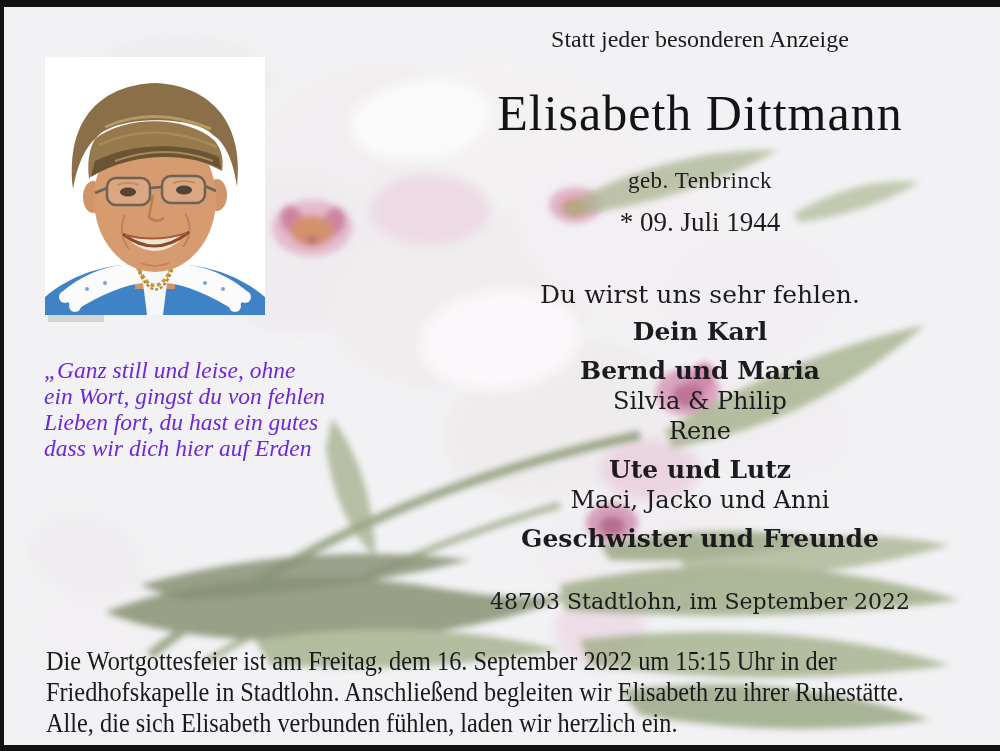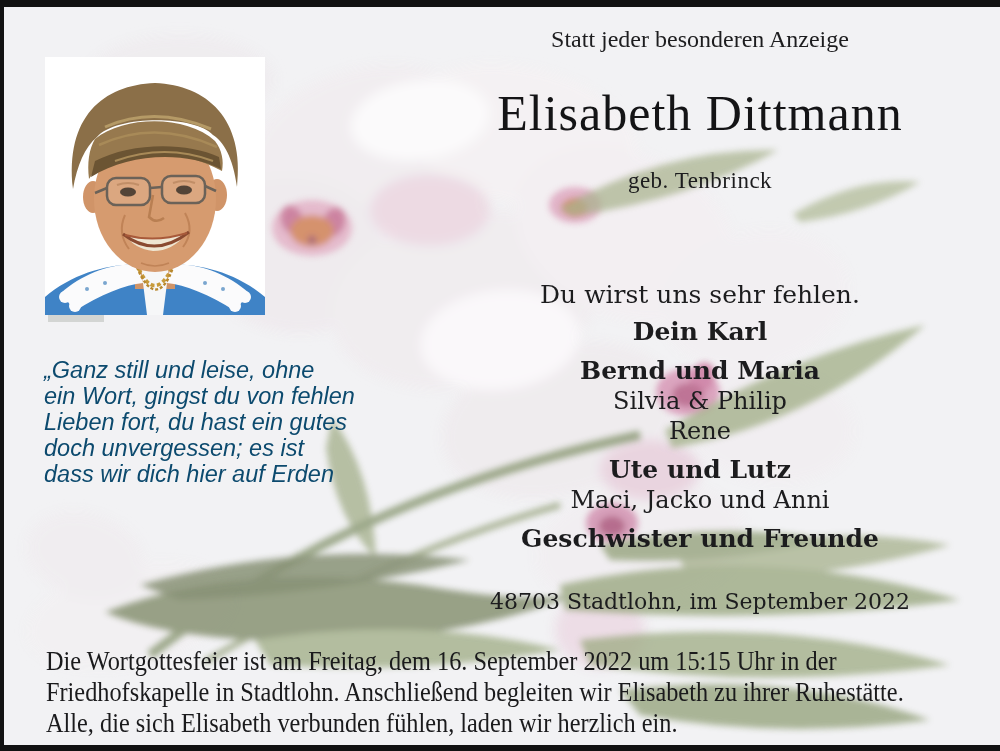--- a/index.html
+++ b/index.html
@@ -35,22 +35,22 @@
     font-family:"DejaVu Serif", serif;font-size:25px;z-index:20;}
   .mourners{position:absolute;left:380px;top:317px;width:640px;text-align:center;
     font-family:"DejaVu Serif", serif;font-size:24px;z-index:20;}
   .mourner{line-height:30px;}
   .mourner.bold{font-weight:700;margin-top:9px;font-size:25px;}
   .mourner.bold:first-child{margin-top:0;}
   .place-date{position:absolute;left:380px;top:589px;width:640px;text-align:center;
     font-family:"DejaVu Serif", serif;font-size:22px;z-index:20;}
 
   .quote{position:absolute;left:44px;top:357px;width:330px;z-index:20;
-    font-style:italic;font-size:23.5px;line-height:26px;color:#0c4a6e;
-    font-family:Liberation Sans, sans-serif;}
+    font-style:italic;font-size:23.5px;line-height:26px;color:#6d28d9;
+    font-family:Liberation Serif, serif;}
 
   .funeral{position:absolute;left:46px;top:646px;z-index:20;
     font-size:27px;line-height:31px;color:#1a1a1c;
     transform:scaleX(.90);transform-origin:left top;}
   .funeral-line{white-space:nowrap;}
 </style>
 </head>
 <body>
 
 <div class="page">
@@ -186,20 +186,21 @@
       </g>
     </svg>
   </div>
   <div class="smudge"></div>
 
   <div class="header">
     <div class="preline">Statt jeder besonderen Anzeige</div>
     <h1 class="name">Elisabeth Dittmann</h1>
     <div class="maiden">geb. Tenbrinck</div>
     <div class="dates">
+      <span>* 09. Juli 1944</span>
     </div>
   </div>
 
   <div class="farewell">Du wirst uns sehr fehlen.</div>
 
   <div class="mourners">
     <div class="mourner bold">Dein Karl</div>
     <div class="mourner bold">Bernd und Maria</div>
     <div class="mourner regular">Silvia &amp; Philip</div>
     <div class="mourner regular">Rene</div>
@@ -207,21 +208,20 @@
     <div class="mourner regular">Maci, Jacko und Anni</div>
     <div class="mourner bold">Geschwister und Freunde</div>
   </div>
 
   <div class="place-date">48703 Stadtlohn, im September 2022</div>
 
   <div class="quote">
     <div>„Ganz still und leise, ohne</div>
     <div>ein Wort, gingst du von fehlen</div>
     <div>Lieben fort, du hast ein gutes</div>
-    <div>doch unvergessen; es ist</div>
     <div>dass wir dich hier auf Erden</div>
   </div>
 
   <div class="funeral">
     <div class="funeral-line">Die Wortgottesfeier ist am Freitag, dem 16. September 2022 um 15:15 Uhr in der</div>
     <div class="funeral-line">Friedhofskapelle in Stadtlohn. Anschließend begleiten wir Elisabeth zu ihrer Ruhestätte.</div>
     <div class="funeral-line">Alle, die sich Elisabeth verbunden fühlen, laden wir herzlich ein.</div>
   </div>
 
 </div>

